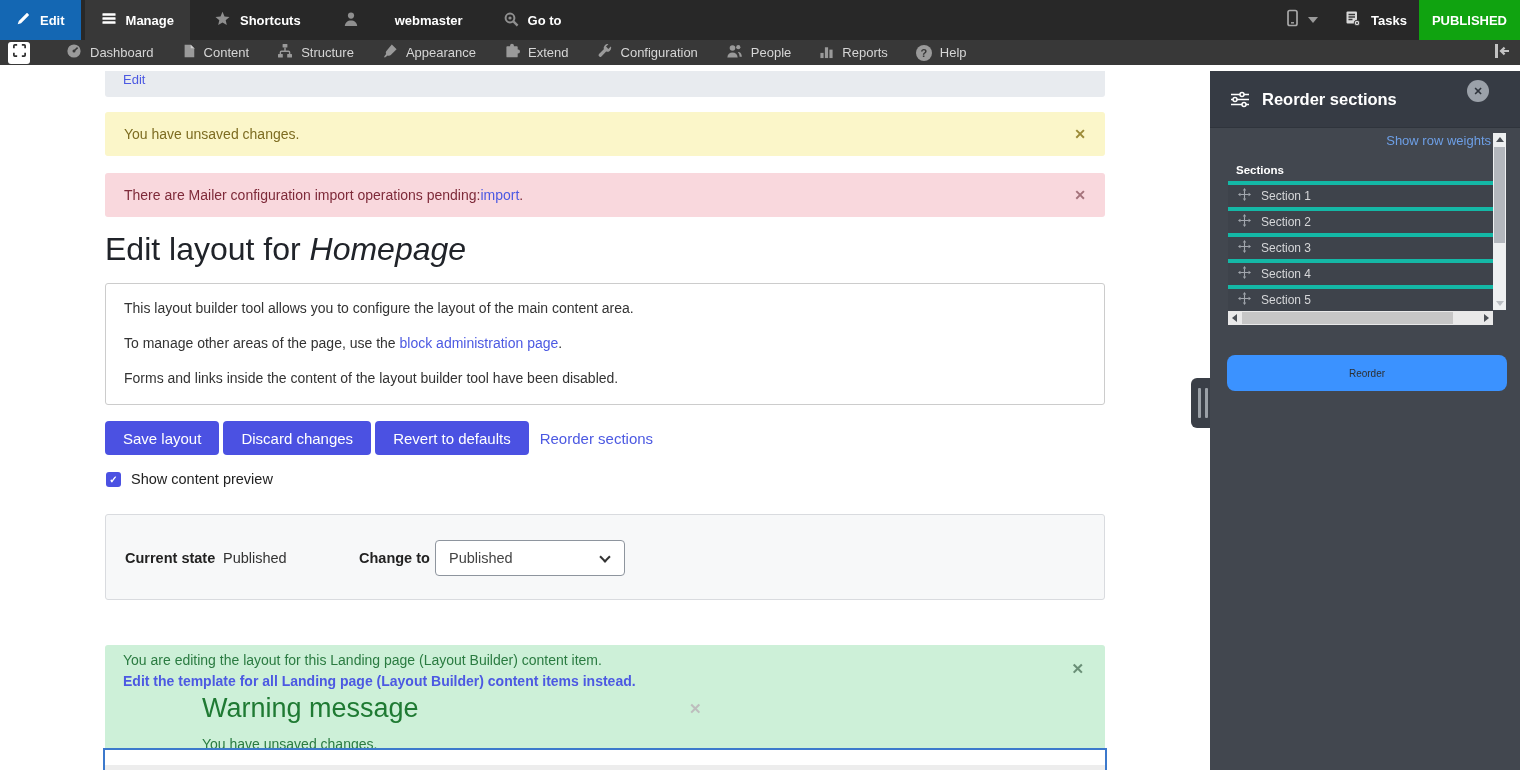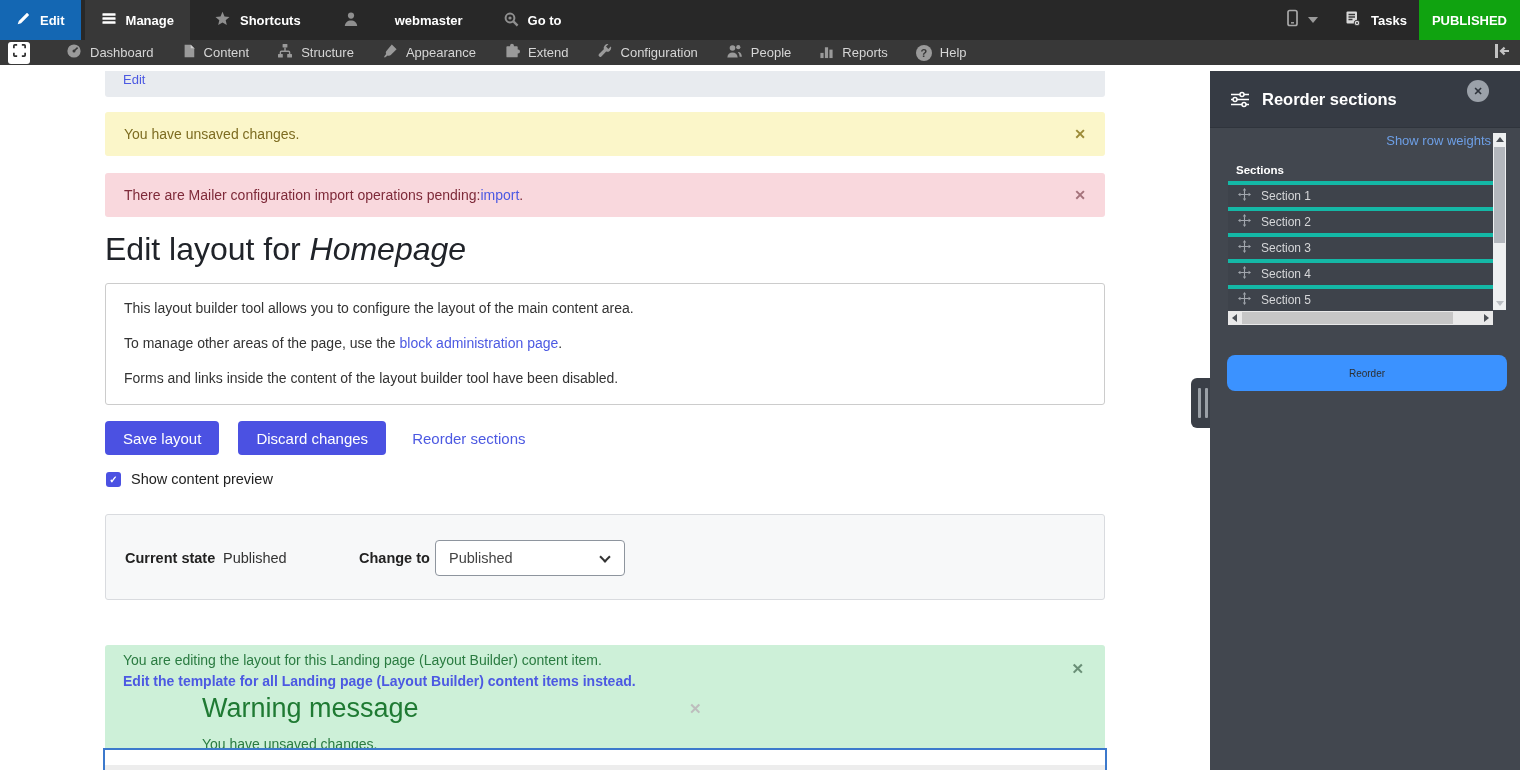--- a/index.html
+++ b/index.html
@@ -38,21 +38,21 @@
   .msg-error { top:102px; background:#f9d8dd; color:#7e2a39; }
   .msg-error .msg-close { color:#a5737b; }
   .msg a, .intro-box a { color:#4c59e2; }
 
   .page-title { position:absolute; left:105px; top:160px; font-size:32px; font-weight:400; color:#202329; }
   .page-title em { font-style:italic; }
 
   .intro-box { position:absolute; left:105px; top:212px; width:1000px; height:122px; border:1px solid #ccc; border-radius:3px; background:#fff; padding:17px 18px; font-size:14px; color:#333; }
   .intro-box p { margin-bottom:21px; line-height:14px; }
 
-  .actions { position:absolute; left:105px; top:350px; display:flex; align-items:center; gap:19px; }
+  .actions { position:absolute; left:105px; top:350px; display:flex; align-items:center; gap:4px; }
   .btn { background:#4b51e2; color:#fff; font-size:15px; border:none; border-radius:4px; height:34px; padding:0 18px; cursor:pointer; }
   .reorder-link { color:#4c59e2; font-size:15px; margin-left:7px; }
 
   .preview-row { position:absolute; left:106px; top:400px; display:flex; align-items:center; gap:10px; }
   .checkbox { width:15px; height:15px; background:#4b51e2; border-radius:3px; color:#fff; font-size:10px; font-weight:bold; display:flex; align-items:center; justify-content:center; cursor:pointer; }
   .preview-row label { font-size:14.5px; color:#222; }
 
   .state-box { position:absolute; left:105px; top:443px; width:1000px; height:86px; background:#f7f8f9; border:1px solid #d9dbdf; border-radius:3px; }
   .cs-label { position:absolute; left:19px; top:35px; font-weight:bold; font-size:14.5px; color:#222; }
   .cs-value { position:absolute; left:117px; top:35px; font-size:14.5px; color:#333; }
@@ -273,20 +273,21 @@
 
   <div class="intro-box">
     <p>This layout builder tool allows you to configure the layout of the main content area.</p>
     <p><span>To manage other areas of the page, use the </span><a>block administration page</a><span>.</span></p>
     <p>Forms and links inside the content of the layout builder tool have been disabled.</p>
   </div>
 
   <div class="actions">
     <button class="btn">Save layout</button>
     <button class="btn">Discard changes</button>
+    <button class="btn">Revert to defaults</button>
     <a class="reorder-link">Reorder sections</a>
   </div>
 
   <div class="preview-row">
     <span class="checkbox">✓</span>
     <label>Show content preview</label>
   </div>
 
   <div class="state-box">
     <span class="cs-label">Current state</span>

